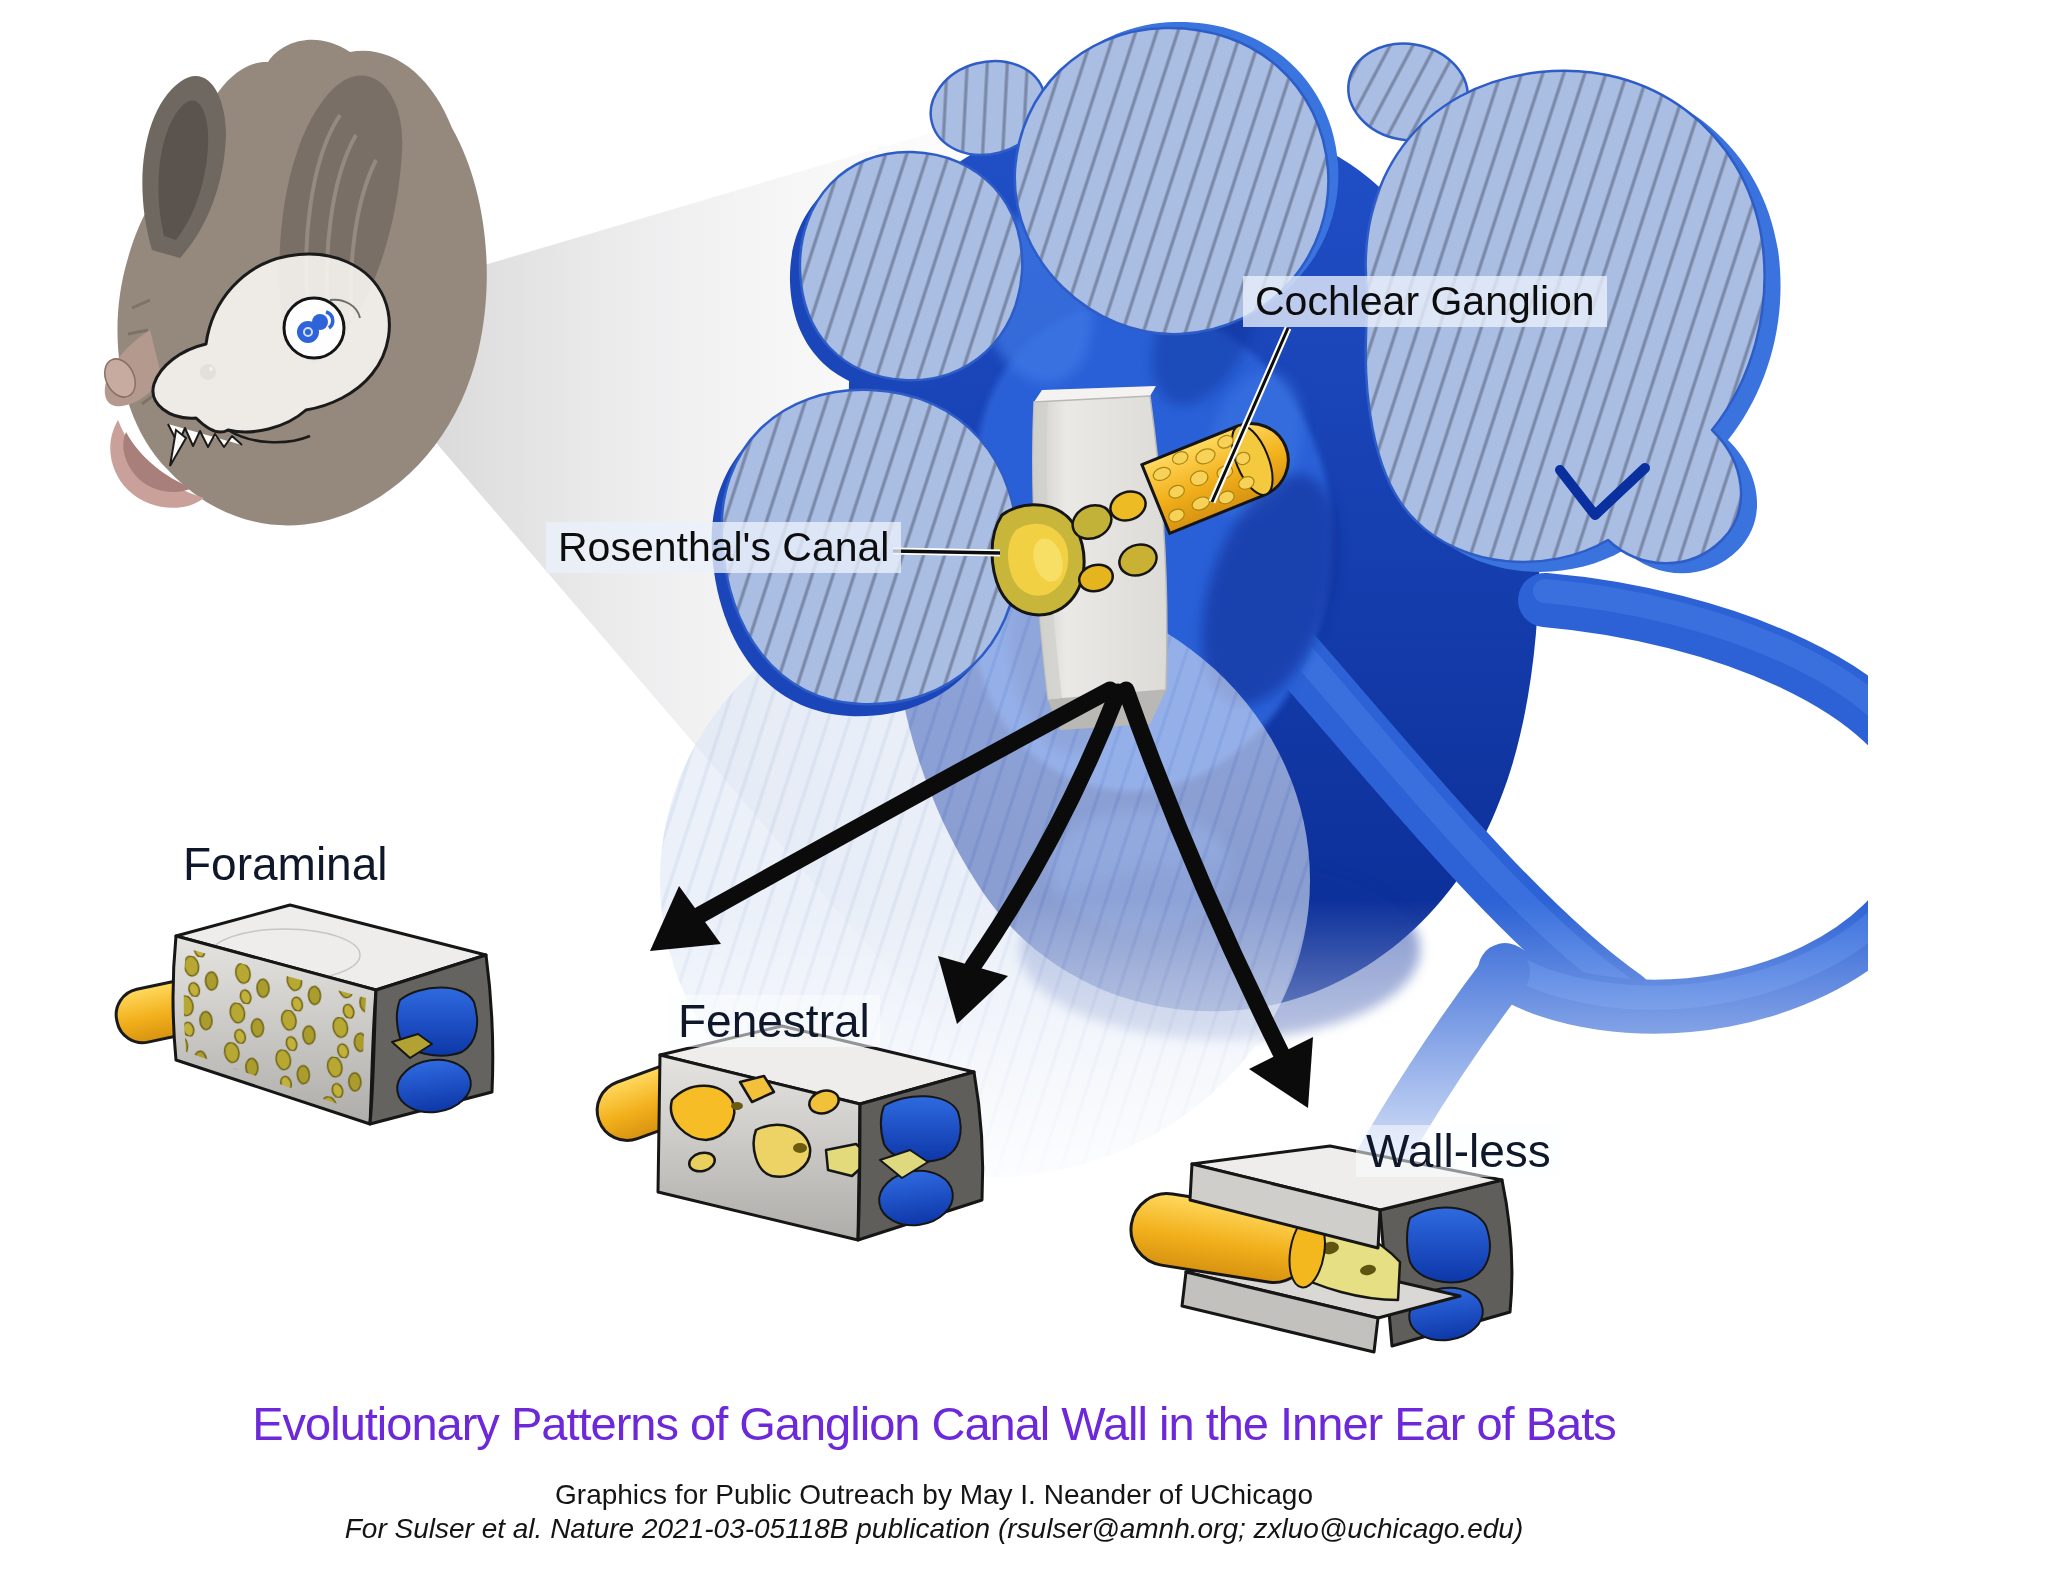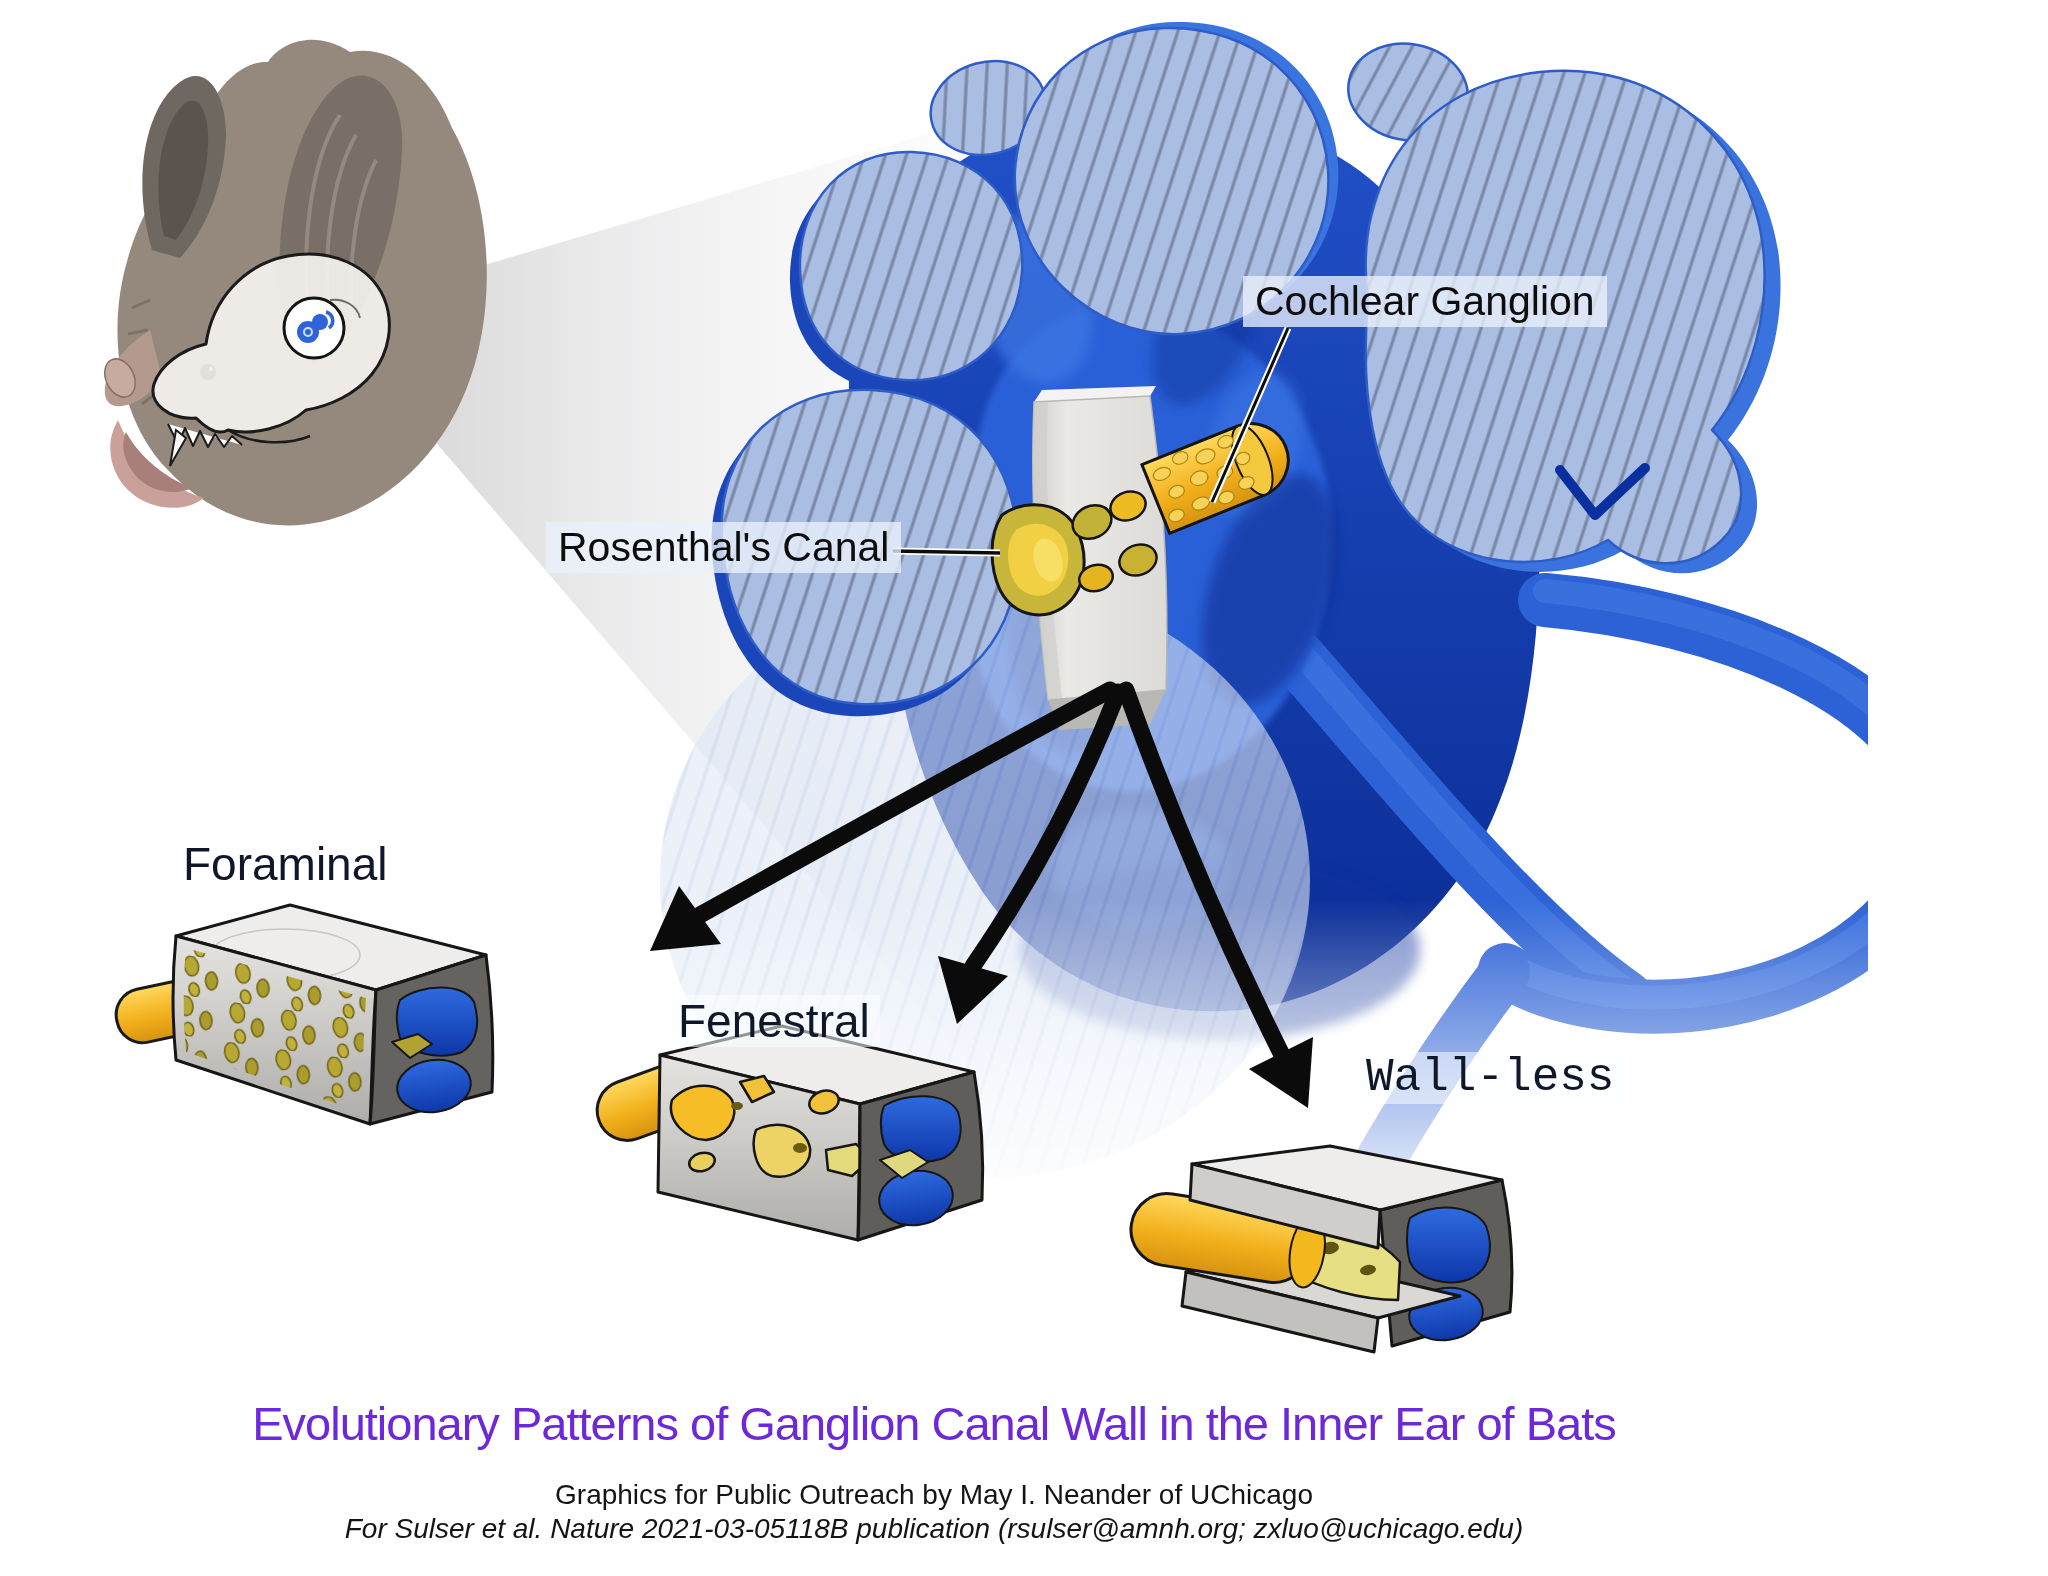--- a/index.html
+++ b/index.html
@@ -282,21 +282,21 @@
 </svg>
 
   <div class="anat-label" style="left:1243px;top:276px;">Cochlear Ganglion</div>
 
   <div class="anat-label" style="left:546px;top:522px;text-align:right;">Rosenthal's Canal</div>
 
   <div class="type-label" style="left:183px;top:840px;">Foraminal</div>
 
   <div class="type-label bg" style="left:668px;top:951px;margin-top:44px;">Fenestral</div>
 
-  <div class="type-label bg" style="left:1356px;top:1052px;font-family:Liberation Mono, monospace;">Wall-less</div>
+  <div class="type-label bg" style="left:1356px;top:1125px;">Wall-less</div>
 
   <div class="fig-title">Evolutionary Patterns of Ganglion Canal Wall in the Inner Ear of Bats</div>
 
   <div class="credit l1">Graphics for Public Outreach by May I. Neander of UChicago</div>
 
   <div class="credit l2">For Sulser et al. Nature 2021-03-05118B publication (rsulser@amnh.org; zxluo@uchicago.edu)</div>
 
 </div>
 
 </body></html>

